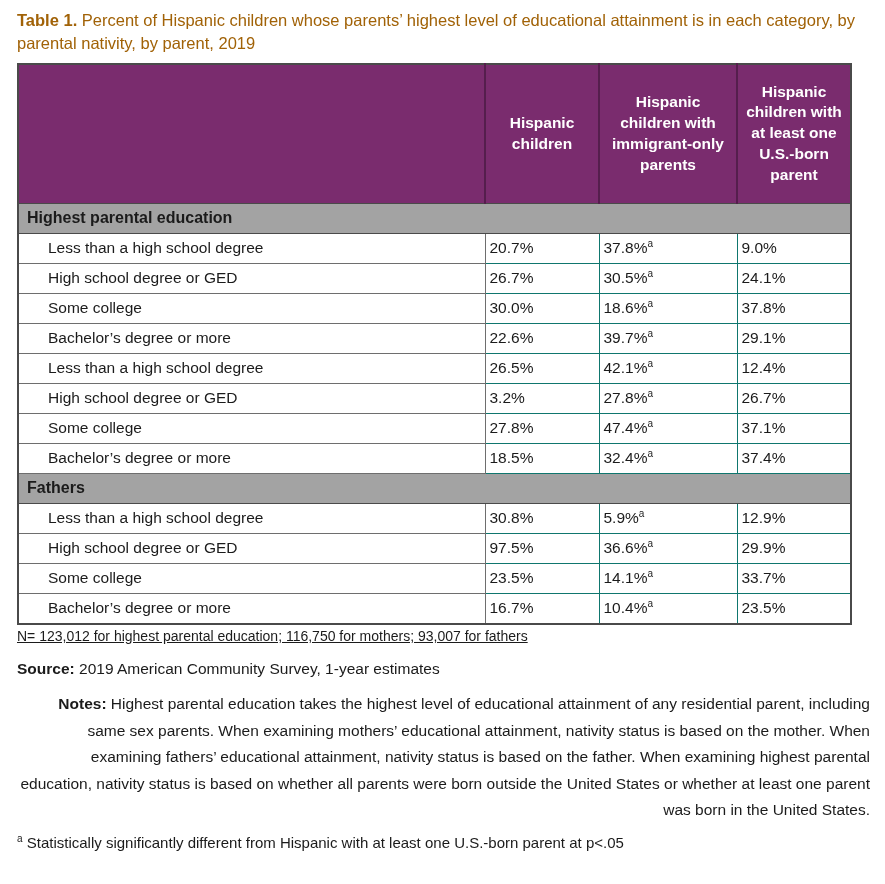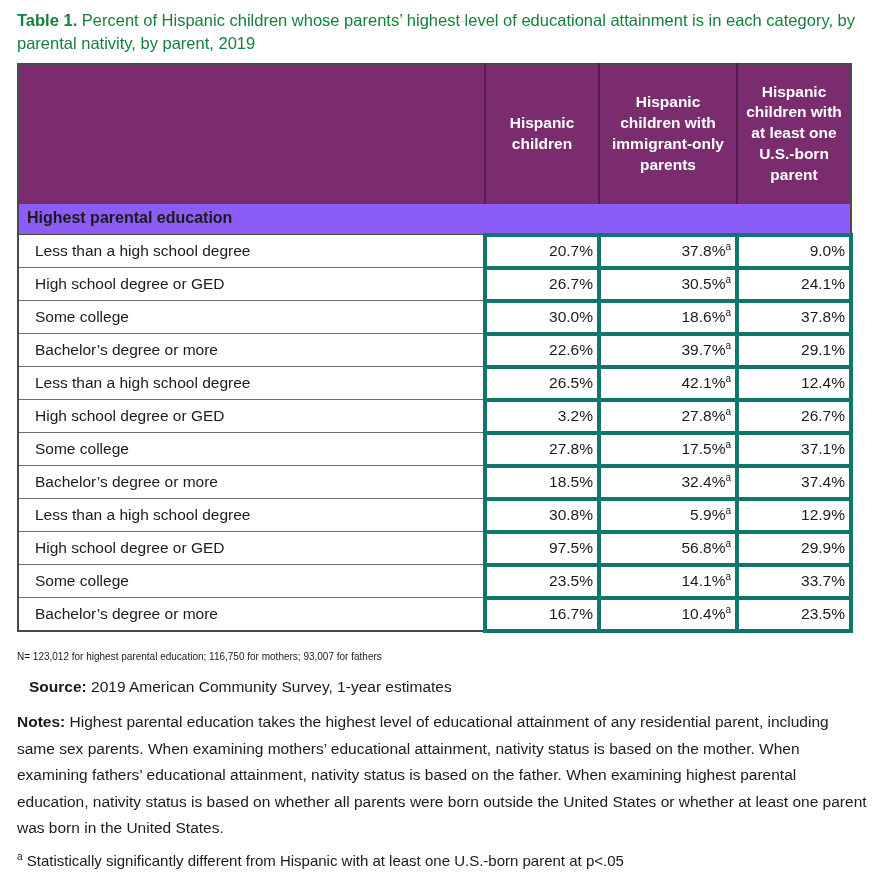--- a/index.html
+++ b/index.html
@@ -16,21 +16,21 @@
     box-sizing: border-box;
   }
   .container {
     padding: 9px 16px 0 17px;
   }
   .table-title {
     font-size: 16.5px;
     line-height: 1.42;
     width: 848px;
     margin-bottom: 7px;
-    color: #15803d;
+    color: #a16207;
   }
   .table-title b { font-weight: bold; }
 
   table.data-table {
     border-collapse: collapse;
     table-layout: fixed;
     width: 833px;
     border: 2px solid #4a4a4a;
   }
   col.c-label { width: 467px; }
@@ -47,62 +47,63 @@
     text-align: center;
     vertical-align: middle;
     padding: 8px 8px;
     border-left: 2px solid #551E4D;
     height: 122px;
     box-sizing: content-box;
   }
   thead th:first-child { border-left: none; }
 
   tr.section-row td {
-    background: #8b5cf6;
+    background: #a3a3a3;
     font-weight: bold;
     font-size: 16px;
     padding: 5px 8px 6px 8px;
     border: 1px solid #4a4a4a;
     border-left: none;
     border-right: none;
   }
   td.label-cell {
     font-size: 15.5px;
-    padding: 5px 8px 6px 16px;
+    padding: 5px 8px 6px 29px;
     border: 1px solid #6e6e6e;
     border-left: 1px solid #4a4a4a;
     background: #ffffff;
     margin-top: 44px;
   }
   td.value-cell {
     font-size: 15.5px;
-    text-align: right;
+    text-align: left;
     padding: 5px 4px 6px 4px;
-    border: 4px solid #0f766e;
+    border: 1px solid #0f766e;
     background: #ffffff;
   }
   td.value-cell sup {
     font-size: 10px;
     line-height: 0;
   }
 
   .footer-block { width: 853px; }
   .n-line {
-    font-size: 10px;
-    margin-top: 18px;
+    font-size: 14px;
+    margin-top: 3px;
+    text-decoration: underline;
   }
   .source-line {
     font-size: 15.5px;
     margin-top: 16px;
-    margin-left: 12px;
   }
   .notes-para {
     font-size: 15.5px;
     line-height: 1.72;
     margin-top: 13px;
+    text-align: right;
   }
   .footnote-line {
     font-size: 15px;
     margin-top: 9px;
   }
   .footnote-line sup { font-size: 10px; }
   b.inline-label { font-weight: bold; }
 </style>
 </head>
 <body>
@@ -165,39 +166,42 @@
         </tr>
         <tr>
           <td class="label-cell">High school degree or GED</td>
           <td class="value-cell"><span>3.2%</span></td>
           <td class="value-cell"><span>27.8%</span><sup>a</sup></td>
           <td class="value-cell"><span>26.7%</span></td>
         </tr>
         <tr>
           <td class="label-cell">Some college</td>
           <td class="value-cell"><span>27.8%</span></td>
-          <td class="value-cell"><span>17.5%</span><sup>a</sup></td>
+          <td class="value-cell"><span>47.4%</span><sup>a</sup></td>
           <td class="value-cell"><span>37.1%</span></td>
         </tr>
         <tr>
           <td class="label-cell">Bachelor’s degree or more</td>
           <td class="value-cell"><span>18.5%</span></td>
           <td class="value-cell"><span>32.4%</span><sup>a</sup></td>
           <td class="value-cell"><span>37.4%</span></td>
         </tr>
+        <tr class="section-row">
+          <td colspan="4">Fathers</td>
+        </tr>
         <tr>
           <td class="label-cell">Less than a high school degree</td>
           <td class="value-cell"><span>30.8%</span></td>
           <td class="value-cell"><span>5.9%</span><sup>a</sup></td>
           <td class="value-cell"><span>12.9%</span></td>
         </tr>
         <tr>
           <td class="label-cell">High school degree or GED</td>
           <td class="value-cell"><span>97.5%</span></td>
-          <td class="value-cell"><span>56.8%</span><sup>a</sup></td>
+          <td class="value-cell"><span>36.6%</span><sup>a</sup></td>
           <td class="value-cell"><span>29.9%</span></td>
         </tr>
         <tr>
           <td class="label-cell">Some college</td>
           <td class="value-cell"><span>23.5%</span></td>
           <td class="value-cell"><span>14.1%</span><sup>a</sup></td>
           <td class="value-cell"><span>33.7%</span></td>
         </tr>
         <tr>
           <td class="label-cell">Bachelor’s degree or more</td>

